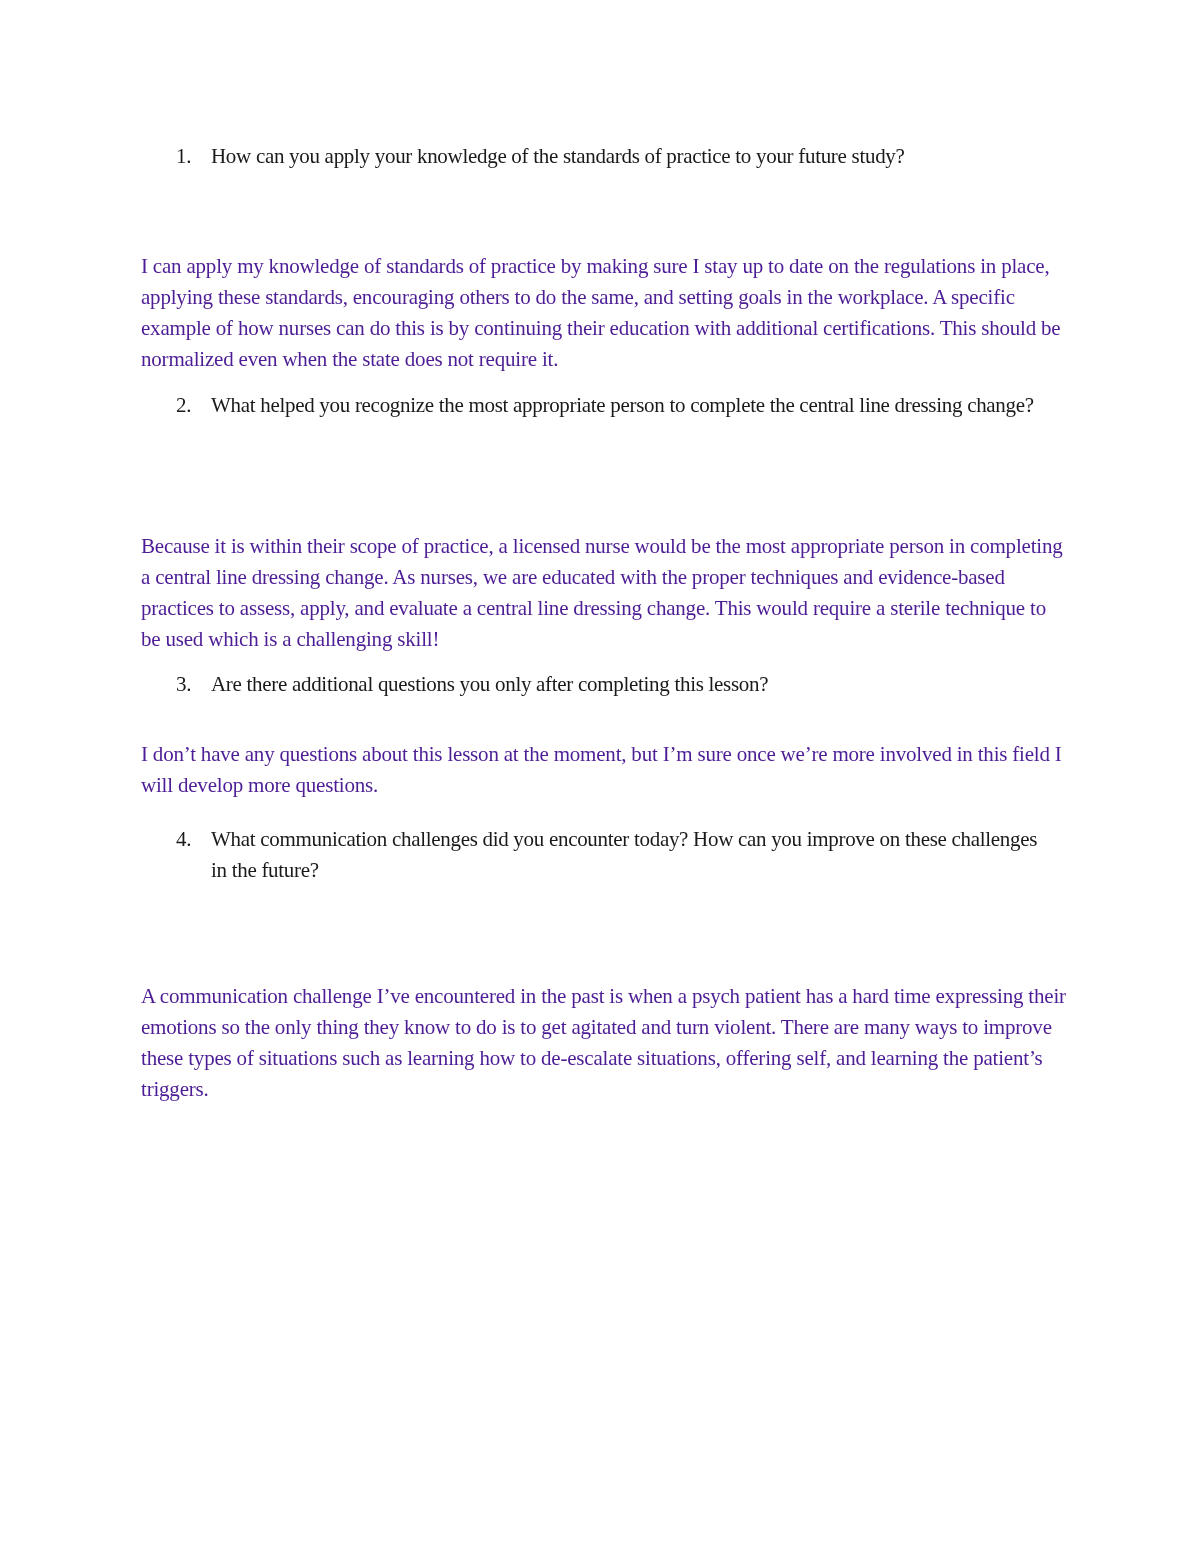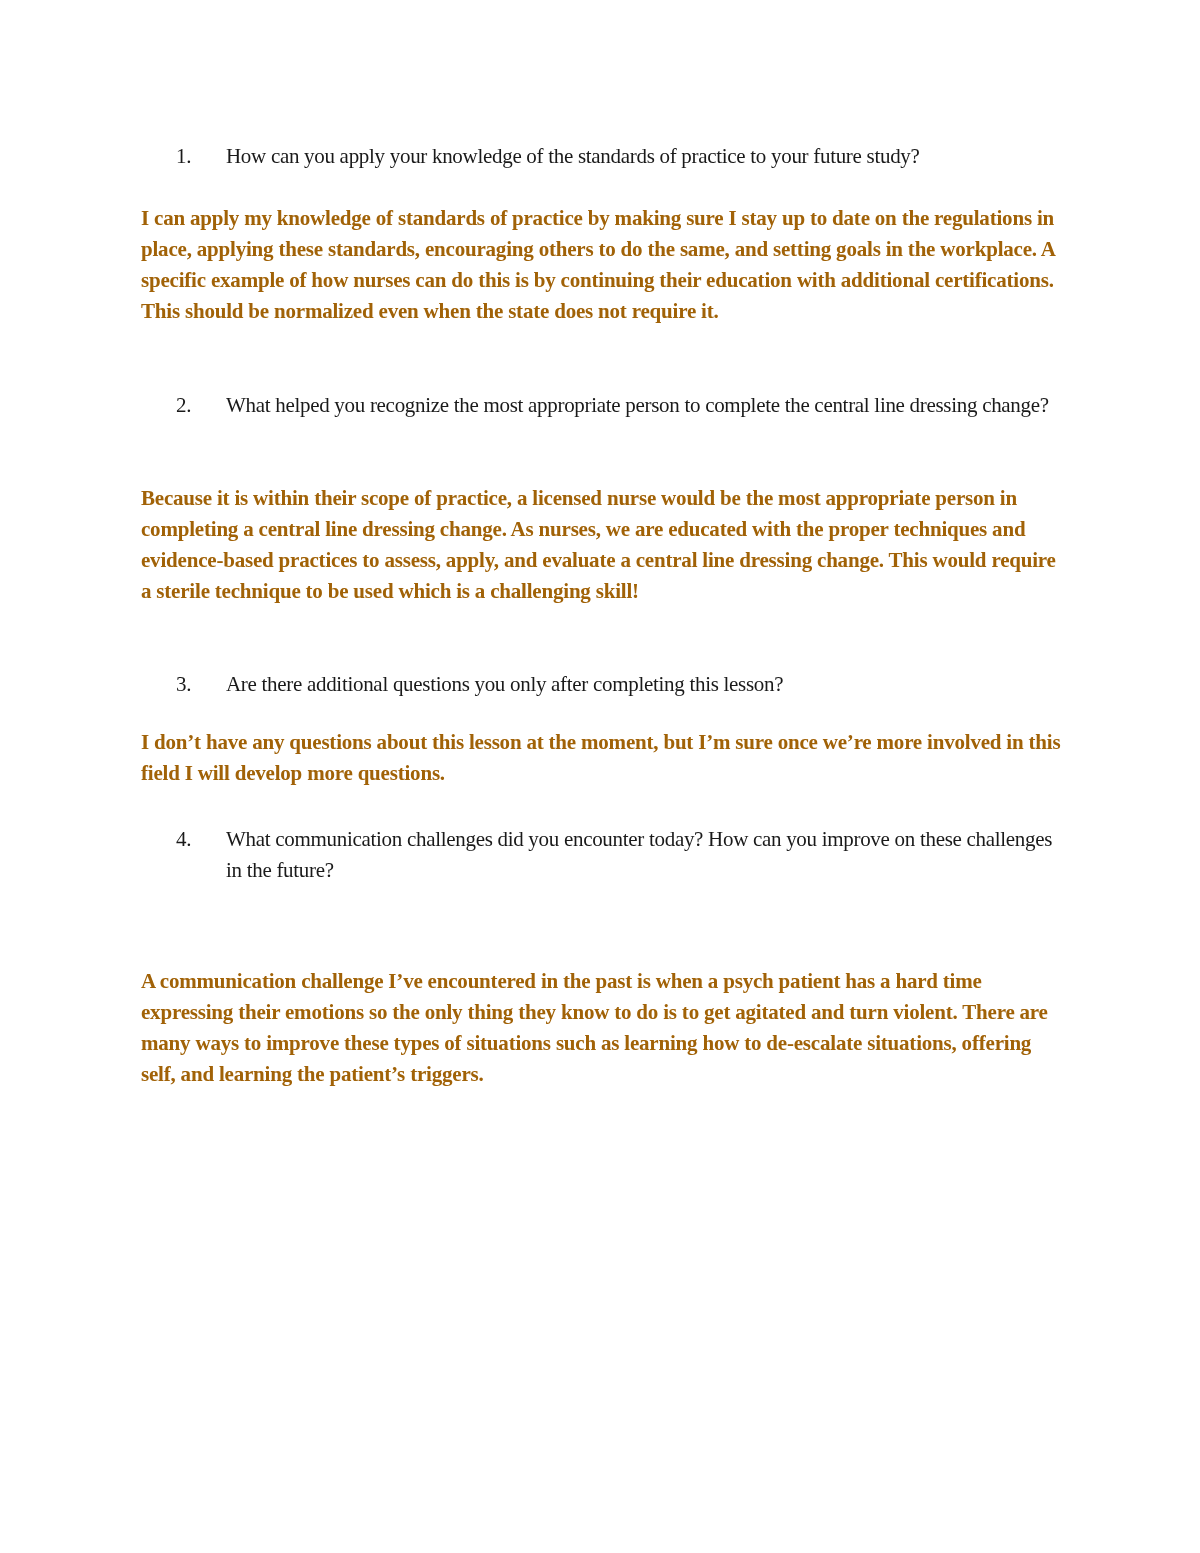--- a/index.html
+++ b/index.html
@@ -15,31 +15,32 @@
       width: 880px;
       font-size: 21px;
       line-height: 31px;
       color: #1a1a1a;
       letter-spacing: -0.3px;
     }
     .question .num {
       position: absolute; left: 0; top: 0; width: 30px;
     }
     .question .qtext {
-      display: block; margin-left: 50px;
+      display: block; margin-left: 35px;
     }
     .answer {
       position: absolute;
       left: 141px;
       width: 925px;
       font-size: 21px;
       line-height: 31px;
-      font-weight: bold;
-      color: #a16207;
+      font-weight: normal;
+      color: #4c1d95;
       letter-spacing: -0.2px;
+      margin-top: 48px;
     }
   </style>
 </head>
 <body>
 
 <div class="page">
 
   <div class="question" style="top:141px;">
     <span class="num">1.</span>
     <span class="qtext">How can you apply your knowledge of the standards of practice to your future study?</span>
@@ -49,21 +50,21 @@
   <div class="question" style="top:390px;">
     <span class="num">2.</span>
     <span class="qtext">What helped you recognize the most appropriate person to complete the central line dressing change?</span>
   </div>
   <div class="answer" style="top:483px;">Because it is within their scope of practice, a licensed nurse would be the most appropriate person in completing a central line dressing change. As nurses, we are educated with the proper techniques and evidence-based practices to assess, apply, and evaluate a central line dressing change. This would require a sterile technique to be used which is a challenging skill!</div>
 
   <div class="question" style="top:669px;">
     <span class="num">3.</span>
     <span class="qtext">Are there additional questions you only after completing this lesson?</span>
   </div>
-  <div class="answer" style="top:727px;">I don’t have any questions about this lesson at the moment, but I’m sure once we’re more involved in this field I will develop more questions.</div>
+  <div class="answer" style="top:691px;">I don’t have any questions about this lesson at the moment, but I’m sure once we’re more involved in this field I will develop more questions.</div>
 
   <div class="question" style="top:824px;">
     <span class="num">4.</span>
     <span class="qtext">What communication challenges did you encounter today? How can you improve on these challenges in the future?</span>
   </div>
-  <div class="answer" style="top:966px;">A communication challenge I’ve encountered in the past is when a psych patient has a hard time expressing their emotions so the only thing they know to do is to get agitated and turn violent. There are many ways to improve these types of situations such as learning how to de-escalate situations, offering self, and learning the patient’s triggers.</div>
+  <div class="answer" style="top:933px;">A communication challenge I’ve encountered in the past is when a psych patient has a hard time expressing their emotions so the only thing they know to do is to get agitated and turn violent. There are many ways to improve these types of situations such as learning how to de-escalate situations, offering self, and learning the patient’s triggers.</div>
 
 </div>
 
 </body></html>

